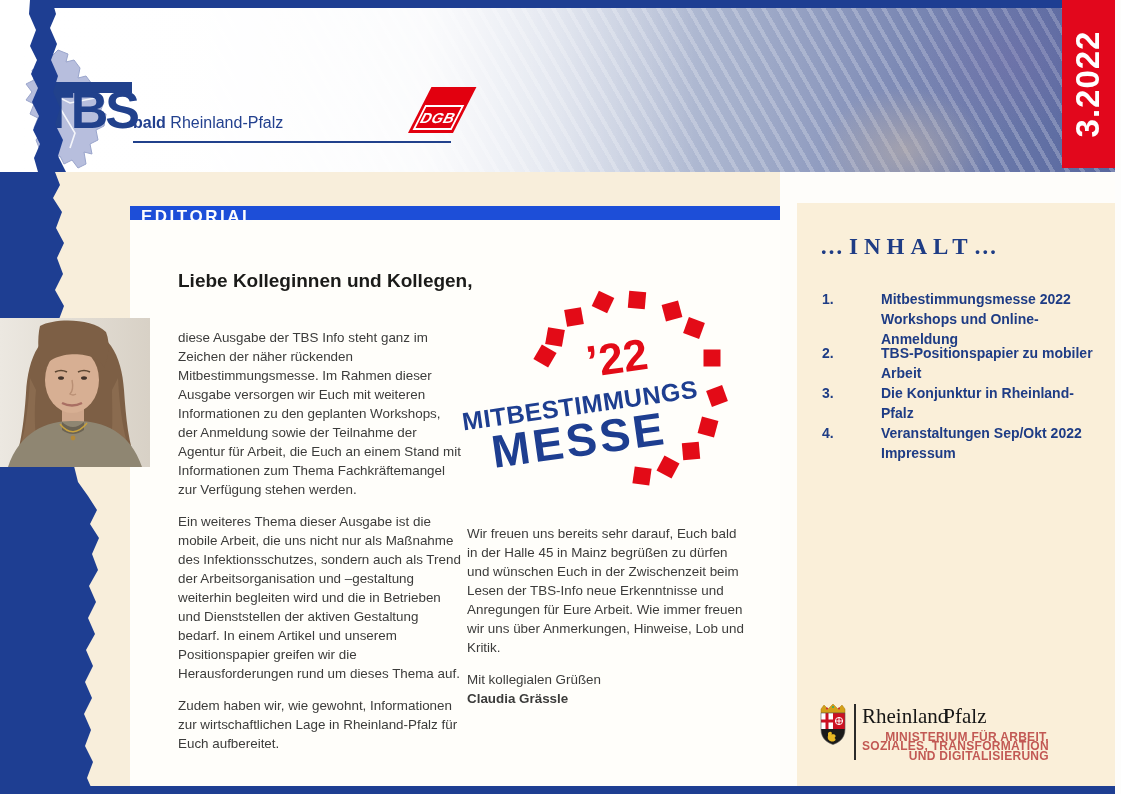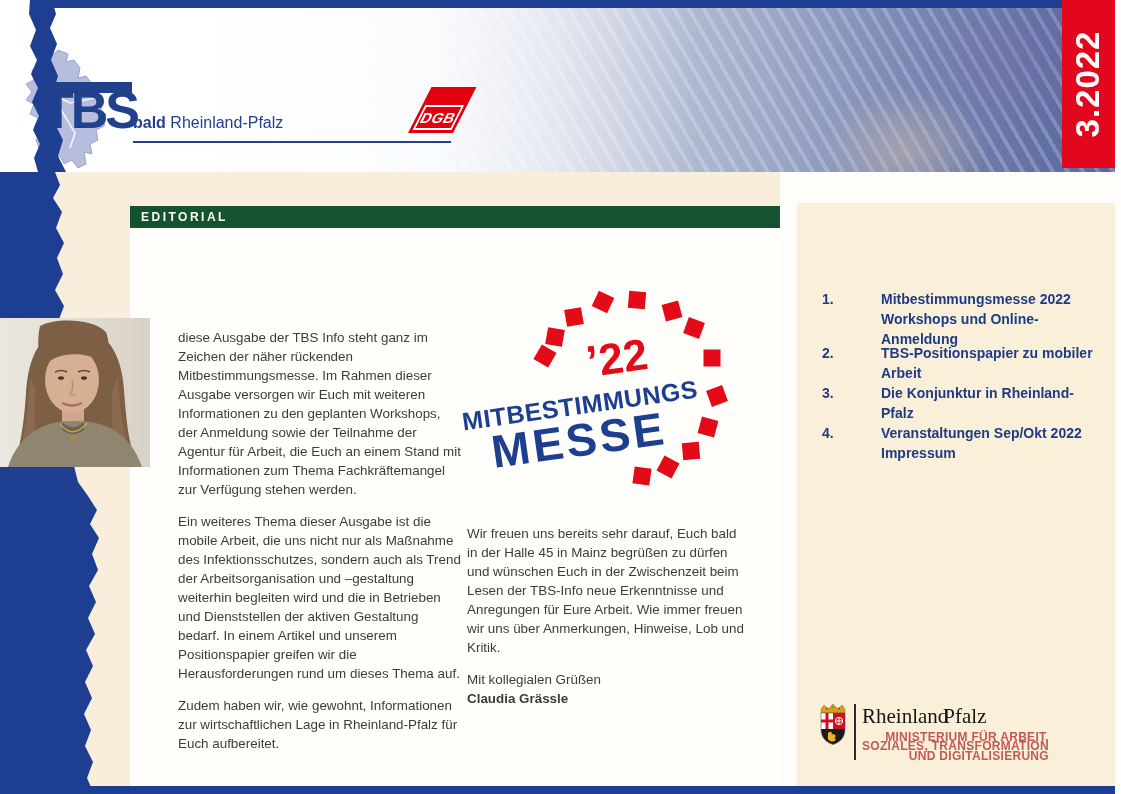--- a/index.html
+++ b/index.html
@@ -44,22 +44,22 @@
   #toc-panel{left:797px;top:203px;width:318px;height:583px;background:#faefd9;z-index:2;}
   #white-box{left:130px;top:206px;width:650px;height:580px;background:#fffefa;z-index:2;}
   #bottom-bar{left:0;top:786px;width:1115px;height:8px;background:#1e3e92;z-index:6;}
   #right-sliver{left:1115px;top:0;width:6px;height:794px;background:#fdfdfc;z-index:8;}
 
   
   #torn-svg{left:0;top:0;z-index:5;}
   #portrait{left:0;top:318px;z-index:6;}
 
   
-  #editorial-bar{left:130px;top:206px;width:650px;height:22px;background:#14532d;z-index:3;
-    color:#fdfdfd;font-size:12px;font-weight:bold;letter-spacing:2.5px;line-height:22px;
+  #editorial-bar{left:130px;top:206px;width:650px;height:14px;background:#1d4ed8;z-index:3;
+    color:#fdfdfd;font-size:17px;font-weight:bold;letter-spacing:2.5px;line-height:22px;
     padding-left:11px;box-sizing:border-box;}
   #ed-heading{left:178px;top:270px;width:420px;font-size:19px;font-weight:bold;color:#1b1b19;z-index:3;}
   .body-col{z-index:3;font-size:13.4px;line-height:19px;color:#3c3c3b;}
   .body-col p{margin:0 0 13px 0;}
   #col-left{left:178px;top:328px;width:284px;}
   #col-right{left:467px;top:524px;width:282px;}
   #sig-close{margin-bottom:0 !important;}
   #sig-name{font-weight:bold;}
 
   
@@ -157,20 +157,21 @@
     <path d="M78,54 Q84,51 90,54" fill="none" stroke="#5d4733" stroke-width="1.6"></path>
     <path d="M72,62 Q74,72 70,76 Q73,78 76,76" fill="none" stroke="#b98f74" stroke-width="1.4"></path>
     <path d="M62,85 Q72,90 82,85" fill="none" stroke="#a96f63" stroke-width="2.4"></path>
     <path d="M8,149 C20,112 50,102 74,103 C100,102 130,112 142,149 Z" fill="#8f8672"></path>
     <path d="M62,104 Q73,114 84,104 L84,112 Q73,120 62,112 Z" fill="#6b6354"></path>
     <path d="M60,106 Q73,122 87,105" fill="none" stroke="#c9a23e" stroke-width="1.5"></path>
     <circle cx="73" cy="120" r="2.4" fill="#b3893a"></circle>
   </svg>
 
   <div class="abs" id="editorial-bar">EDITORIAL</div>
+  <div class="abs" id="ed-heading">Liebe Kolleginnen und Kollegen,</div>
 
   <div class="abs body-col" id="col-left">
     <p>diese Ausgabe der TBS Info steht ganz im Zeichen der näher rückenden Mitbestimmungsmesse. Im Rahmen dieser Ausgabe versorgen wir Euch mit weiteren Informationen zu den geplanten Workshops, der Anmeldung sowie der Teilnahme der Agentur für Arbeit, die Euch an einem Stand mit Informationen zum Thema Fachkräftemangel zur Verfügung stehen werden.</p>
     <p>Ein weiteres Thema dieser Ausgabe ist die mobile Arbeit, die uns nicht nur als Maßnahme des Infektionsschutzes, sondern auch als Trend der Arbeitsorganisation und –gestaltung weiterhin begleiten wird und die in Betrieben und Dienststellen der aktiven Gestaltung bedarf. In einem Artikel und unserem Positionspapier greifen wir die Herausforderungen rund um dieses Thema auf.</p>
     <p>Zudem haben wir, wie gewohnt, Informationen zur wirtschaftlichen Lage in Rheinland-Pfalz für Euch aufbereitet.</p>
   </div>
 
   <div class="abs body-col" id="col-right">
     <p>Wir freuen uns bereits sehr darauf, Euch bald in der Halle 45 in Mainz begrüßen zu dürfen und wünschen Euch in der Zwischenzeit beim Lesen der TBS-Info neue Erkenntnisse und Anregungen für Eure Arbeit. Wie immer freuen wir uns über Anmerkungen, Hinweise, Lob und Kritik.</p>
     <p id="sig-close">Mit kollegialen Grüßen</p>
@@ -193,20 +194,21 @@
         <rect x="-8.5" y="-8.5" width="17" height="17" transform="translate(236,171) rotate(-5)"></rect>
         <rect x="-8.5" y="-8.5" width="17" height="17" transform="translate(213,187) rotate(28)"></rect>
         <rect x="-8.5" y="-8.5" width="17" height="17" transform="translate(187,196) rotate(8)"></rect>
       </g>
     </svg>
     <div class="messe-txt" id="messe-year">’22</div>
     <div class="messe-txt" id="messe-l1">MITBESTIMMUNGS</div>
     <div class="messe-txt" id="messe-l2">MESSE</div>
   </div>
 
+  <div class="abs" id="toc-title">…INHALT…</div>
 
   <div class="abs toc-item" style="top:289px">
     <span class="toc-num">1.</span>
     <span>
       <span class="toc-line">Mitbestimmungsmesse 2022</span>
       <span class="toc-line">Workshops und Online-Anmeldung</span>
     </span>
   </div>
   <div class="abs toc-item" style="top:343px">
     <span class="toc-num">2.</span>

